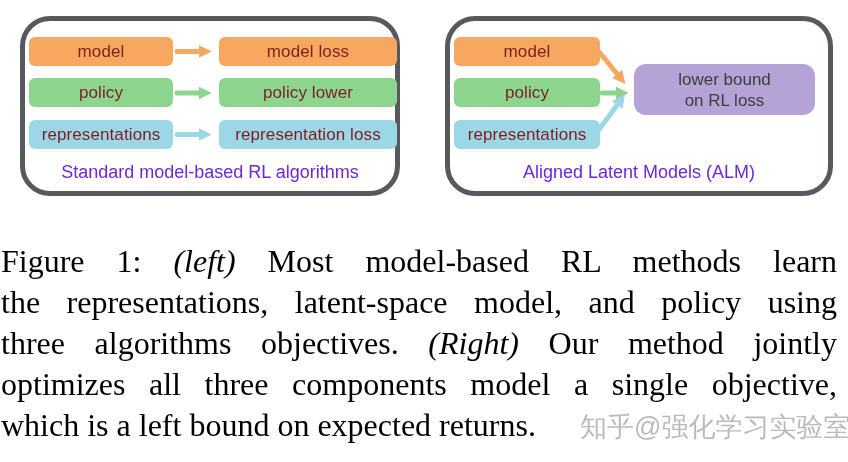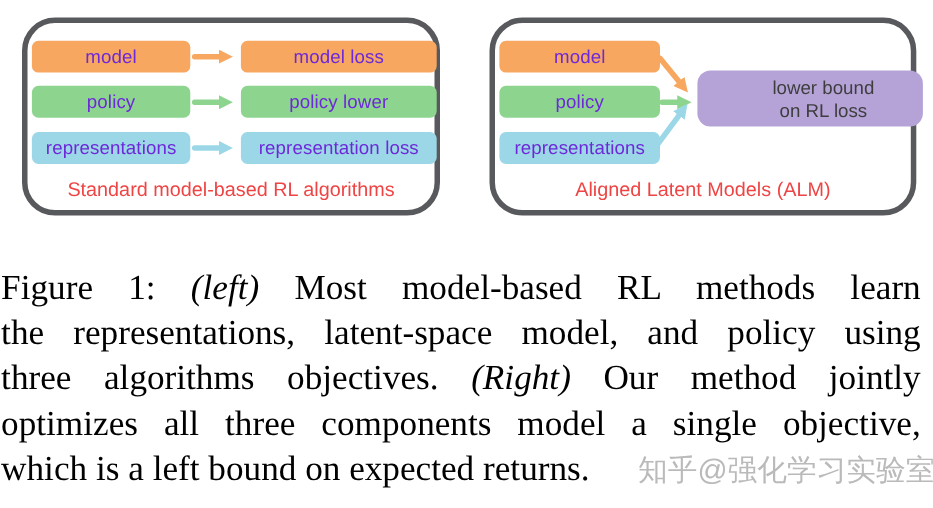--- a/index.html
+++ b/index.html
@@ -9,35 +9,35 @@
   }
   .panel{
     position:absolute;top:16px;height:180px;box-sizing:border-box;
     border:5px solid #58595c;border-radius:30px;background:#ffffff;
   }
   .panel-left{left:20px;width:380px;}
   .panel-right{left:445px;width:388px;}
   .box{
     position:absolute;height:29px;border-radius:6px;
     display:flex;align-items:center;justify-content:center;
-    font-size:17px;color:#6d28d9;letter-spacing:0.1px;
+    font-size:17px;color:#7f1d1d;letter-spacing:0.1px;
   }
   .r0{top:16px}.r1{top:57px}.r2{top:99px}
   .src-l{left:4px;width:144px;}
   .tgt-l{left:194px;width:178px;}
   .src-r{left:4px;width:146px;}
   .target-box{
     position:absolute;left:184px;top:43px;width:181px;height:51px;border-radius:12px;
     display:flex;flex-direction:column;align-items:center;justify-content:center;
     font-size:17px;line-height:21px;color:#3d3d3d;
   }
   .arrow-layer{position:absolute;left:0;top:0;width:100%;height:170px;pointer-events:none;}
   .panel-caption{
     position:absolute;left:0;right:0;bottom:8px;text-align:center;
-    font-size:18px;color:#ef4444;
+    font-size:18px;color:#6d28d9;
   }
   .figcap{
     position:absolute;left:1px;top:241px;width:836px;
     font-family:"Liberation Serif","DejaVu Serif",serif;
     font-size:32px;line-height:41px;color:#000;
   }
   .figcap .jl{text-align:justify;text-align-last:justify;}
   .figcap .ll{text-align:left;}
   .em{font-style:italic;}
   .watermark{
@@ -82,21 +82,21 @@
 
     <div class="panel-caption">Standard model-based RL algorithms</div>
   </div>
 
   
   <div class="panel panel-right">
     <div class="box src-r r0" style="background: rgb(247, 167, 95);">model</div>
     <div class="box src-r r1" style="background: rgb(141, 213, 143);">policy</div>
     <div class="box src-r r2" style="background: rgb(155, 215, 230);">representations</div>
 
-    <div class="target-box" style="background: rgb(181, 163, 216); padding-left: 24px;">
+    <div class="target-box" style="background: rgb(181, 163, 216);">
       <span>lower bound</span>
       <span>on RL loss</span>
     </div>
 
     <svg class="arrow-layer" width="378" height="170">
       <line x1="150" y1="32" x2="168" y2="54" stroke-width="5" stroke-linecap="round" marker-end="url(#ah-orange)" stroke="#F7A75F"></line>
       <line x1="152" y1="72" x2="167" y2="72" stroke-width="5" stroke-linecap="round" marker-end="url(#ah-green)" stroke="#8DD58F"></line>
       <line x1="148" y1="110" x2="168" y2="83" stroke-width="5" stroke-linecap="round" marker-end="url(#ah-cyan)" stroke="#9BD7E6"></line>
     </svg>
 

